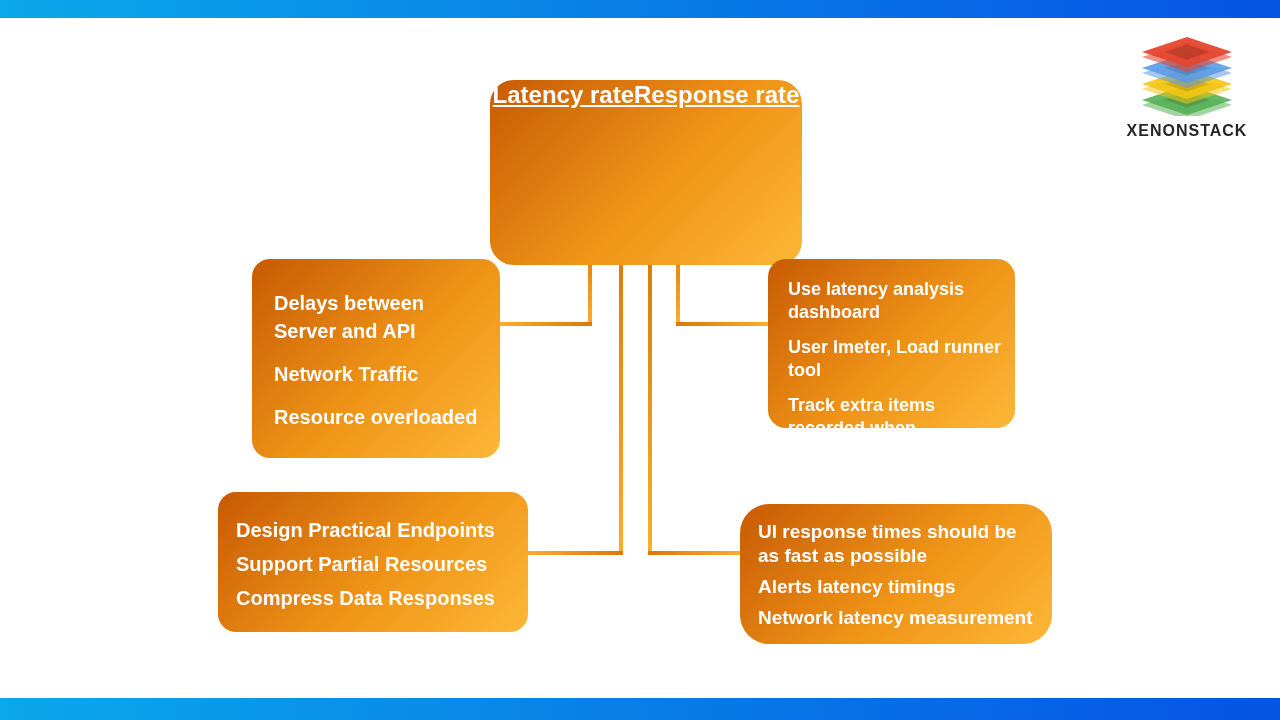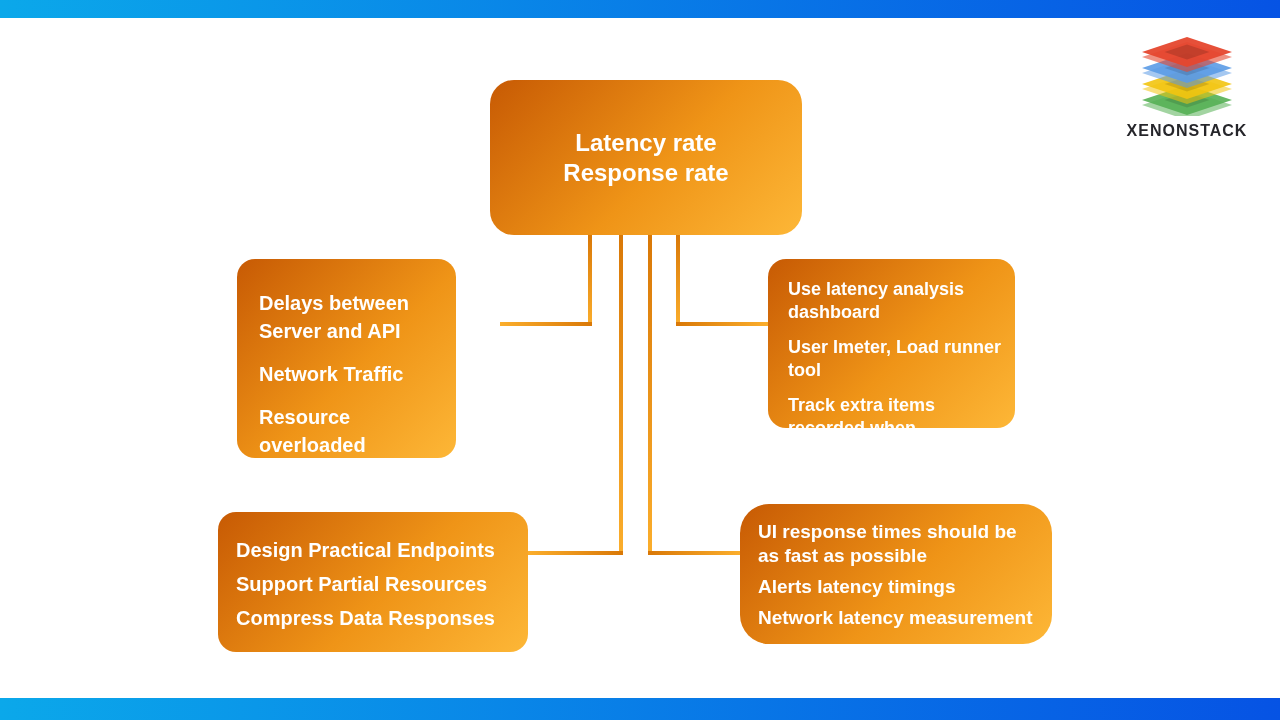--- a/index.html
+++ b/index.html
@@ -13,29 +13,29 @@
 
   .node{
     position:absolute;
     background:linear-gradient(135deg,var(--box-from,#C75A04) 0%,var(--box-mid,#EF9417) 55%,var(--box-to,#FDB737) 100%);
     color:var(--node-text,#ffffff);
     font-weight:700;
     border-radius:18px;
     box-sizing:border-box;
   }
   .node.root{
-    left:490px;top:80px;width:312px;height:155px;border-radius:24px;
-    display:flex;flex-direction:column;justify-content:center;
-    text-align:center;font-size:24px;line-height:30px;
+    left:490px;top:80px;width:312px;height:185px;border-radius:24px;
+    display:flex;flex-direction:row;justify-content:center;
+    text-align:center;font-size:24px;line-height:30px;text-decoration:underline;
   }
-  .node.tl{left:237px;top:259px;width:219px;height:199px;font-size:20px;line-height:28px;padding:30px 14px 0 22px;}
+  .node.tl{left:252px;top:259px;width:248px;height:199px;font-size:20px;line-height:28px;padding:30px 14px 0 22px;}
   .node.tl .item{margin-bottom:15px;}
   .node.tr{left:768px;top:259px;width:247px;height:169px;font-size:18px;line-height:23px;padding:19px 12px 0 20px;}
   .node.tr .item{margin-bottom:12px;}
-  .node.bl{left:218px;top:512px;width:310px;height:140px;font-size:20px;line-height:26px;padding:25px 12px 0 18px;}
+  .node.bl{left:218px;top:492px;width:310px;height:140px;font-size:20px;line-height:26px;padding:25px 12px 0 18px;}
   .node.bl .item{margin-bottom:8px;}
   .node.br{left:740px;top:504px;width:312px;height:140px;font-size:19px;line-height:24px;padding:16px 10px 0 18px;border-radius:29px;}
   .node.br .item{margin-bottom:7px;}
 
   .cv{position:absolute;width:4px;background:linear-gradient(180deg,var(--connector-from,#D97807),var(--connector-to,#FBAE2C));}
   .ch{position:absolute;height:4px;background:linear-gradient(90deg,var(--connector-to,#FBAE2C),var(--connector-from,#D97807));}
   .ch.rightward{background:linear-gradient(90deg,var(--connector-from,#D97807),var(--connector-to,#FBAE2C));}
 
   .logo{position:absolute;left:1124px;top:36px;width:126px;text-align:center;}
   .logo svg{display:block;margin:0 auto;}

